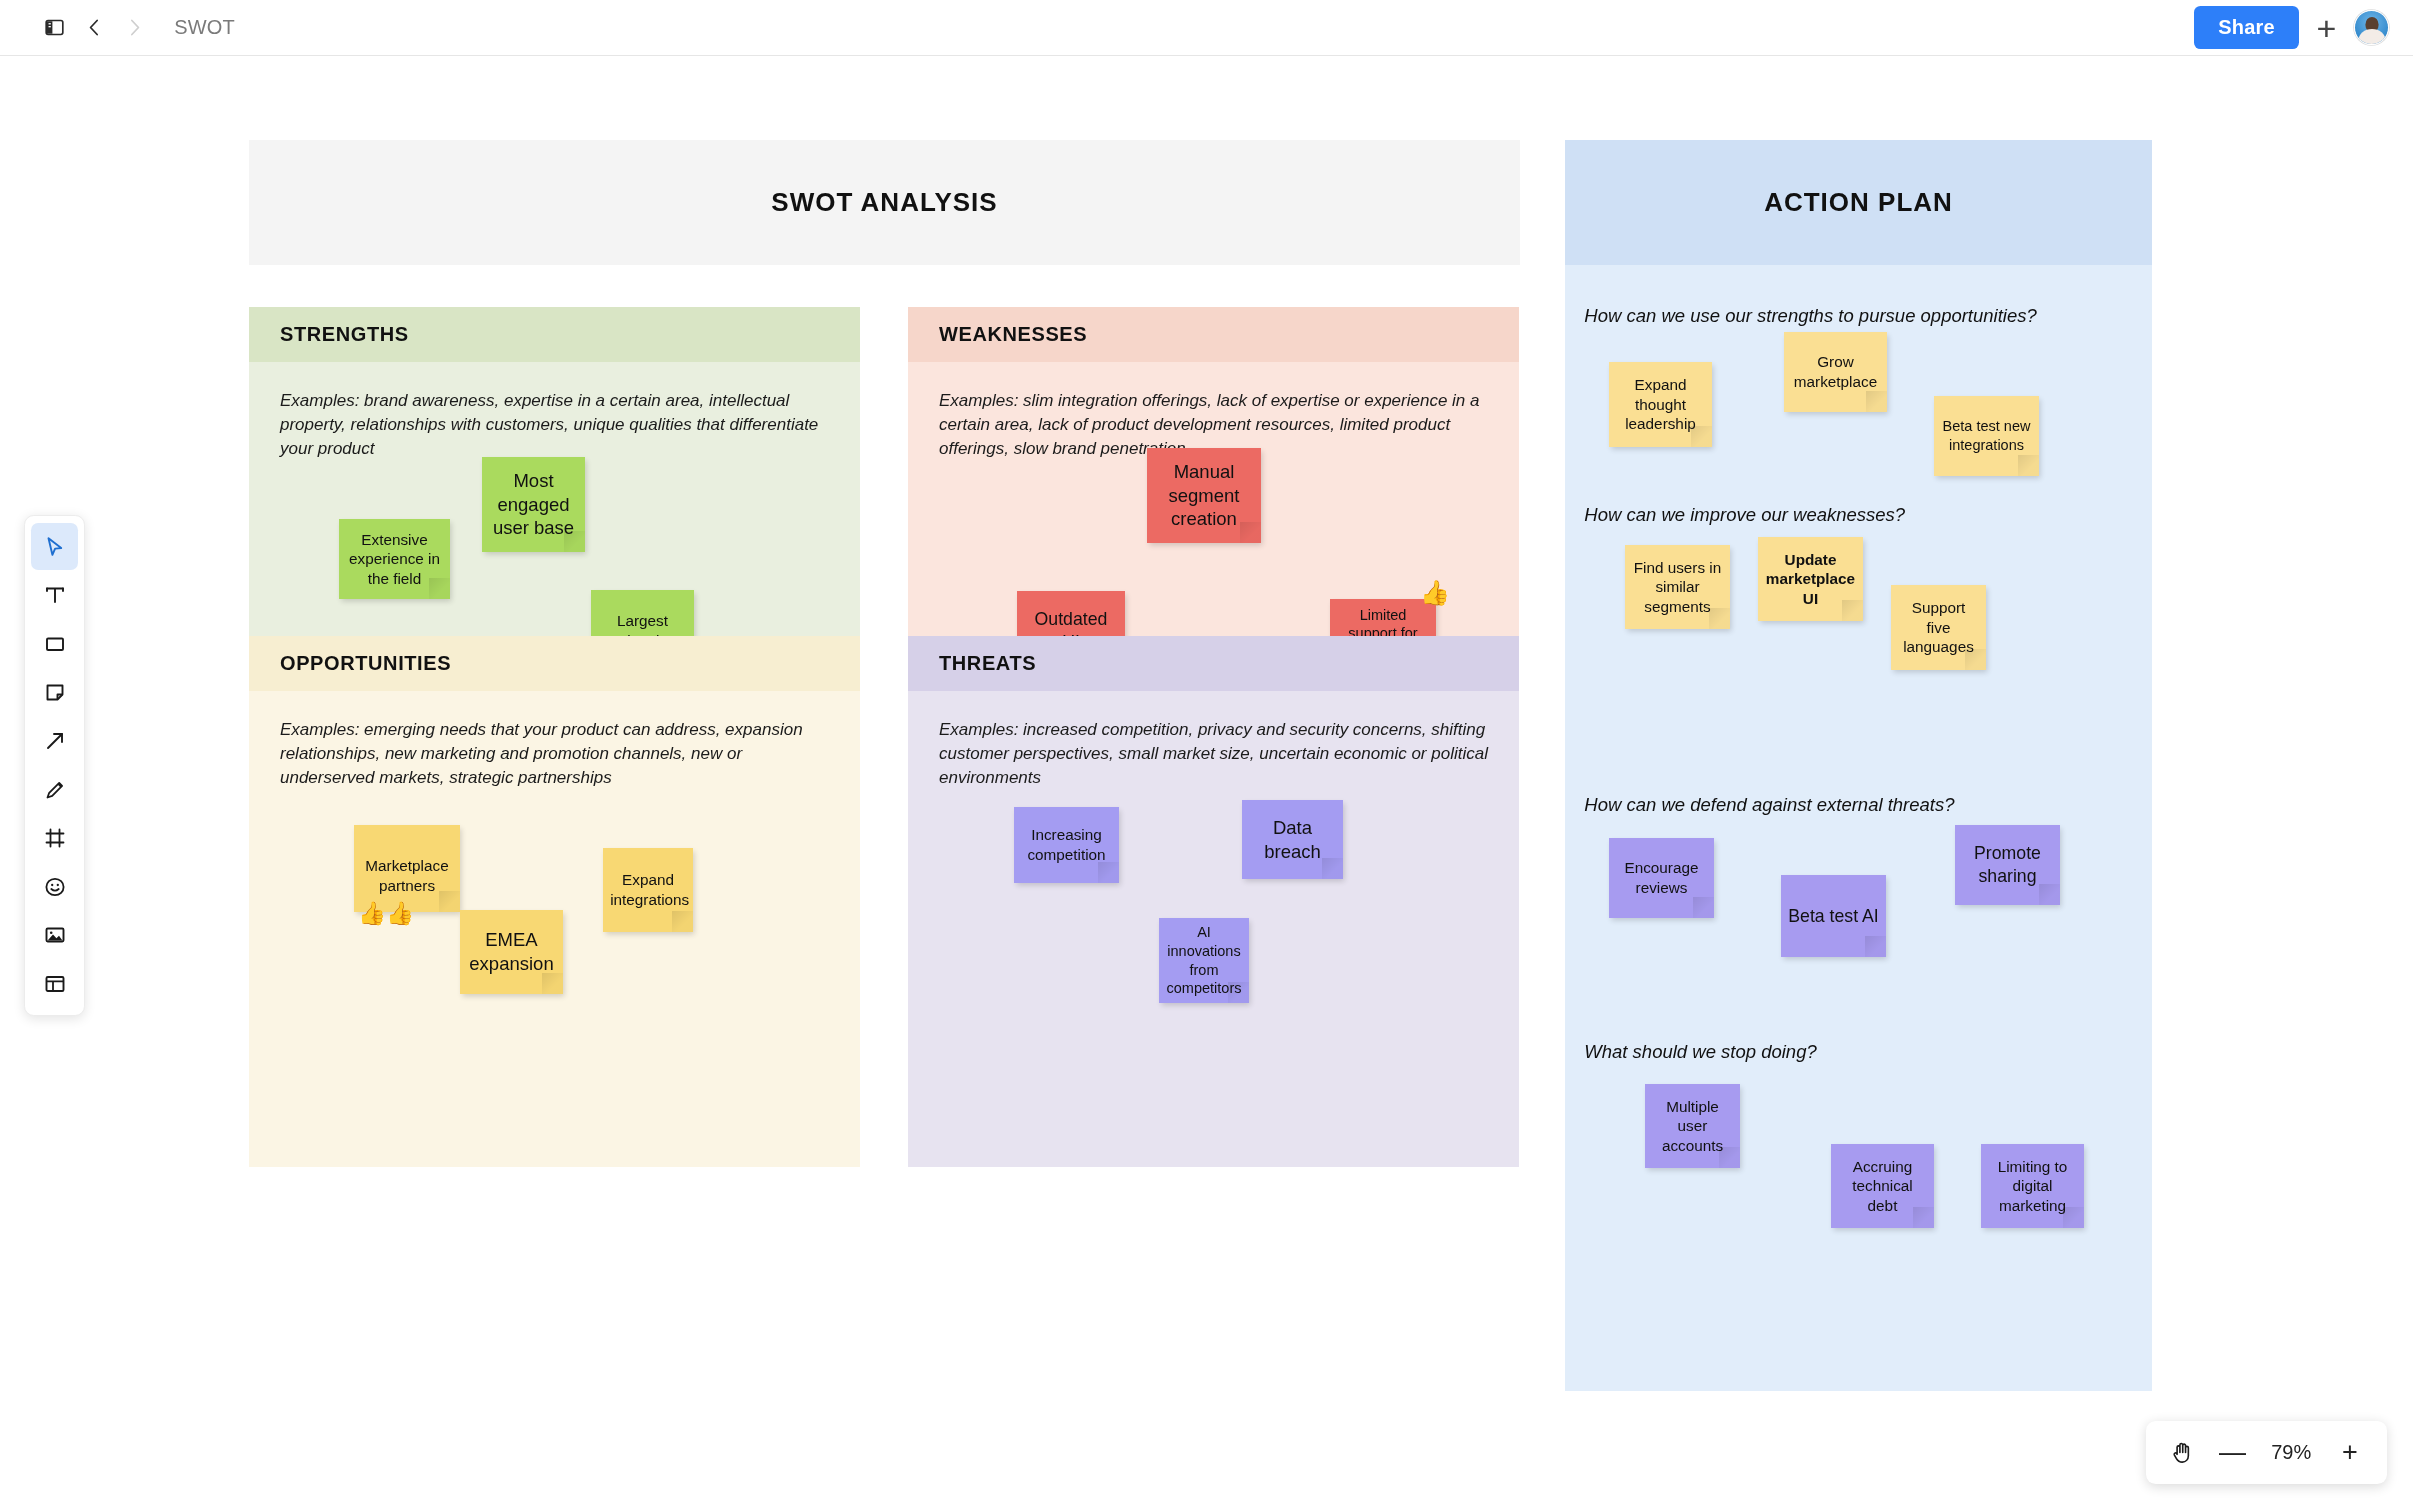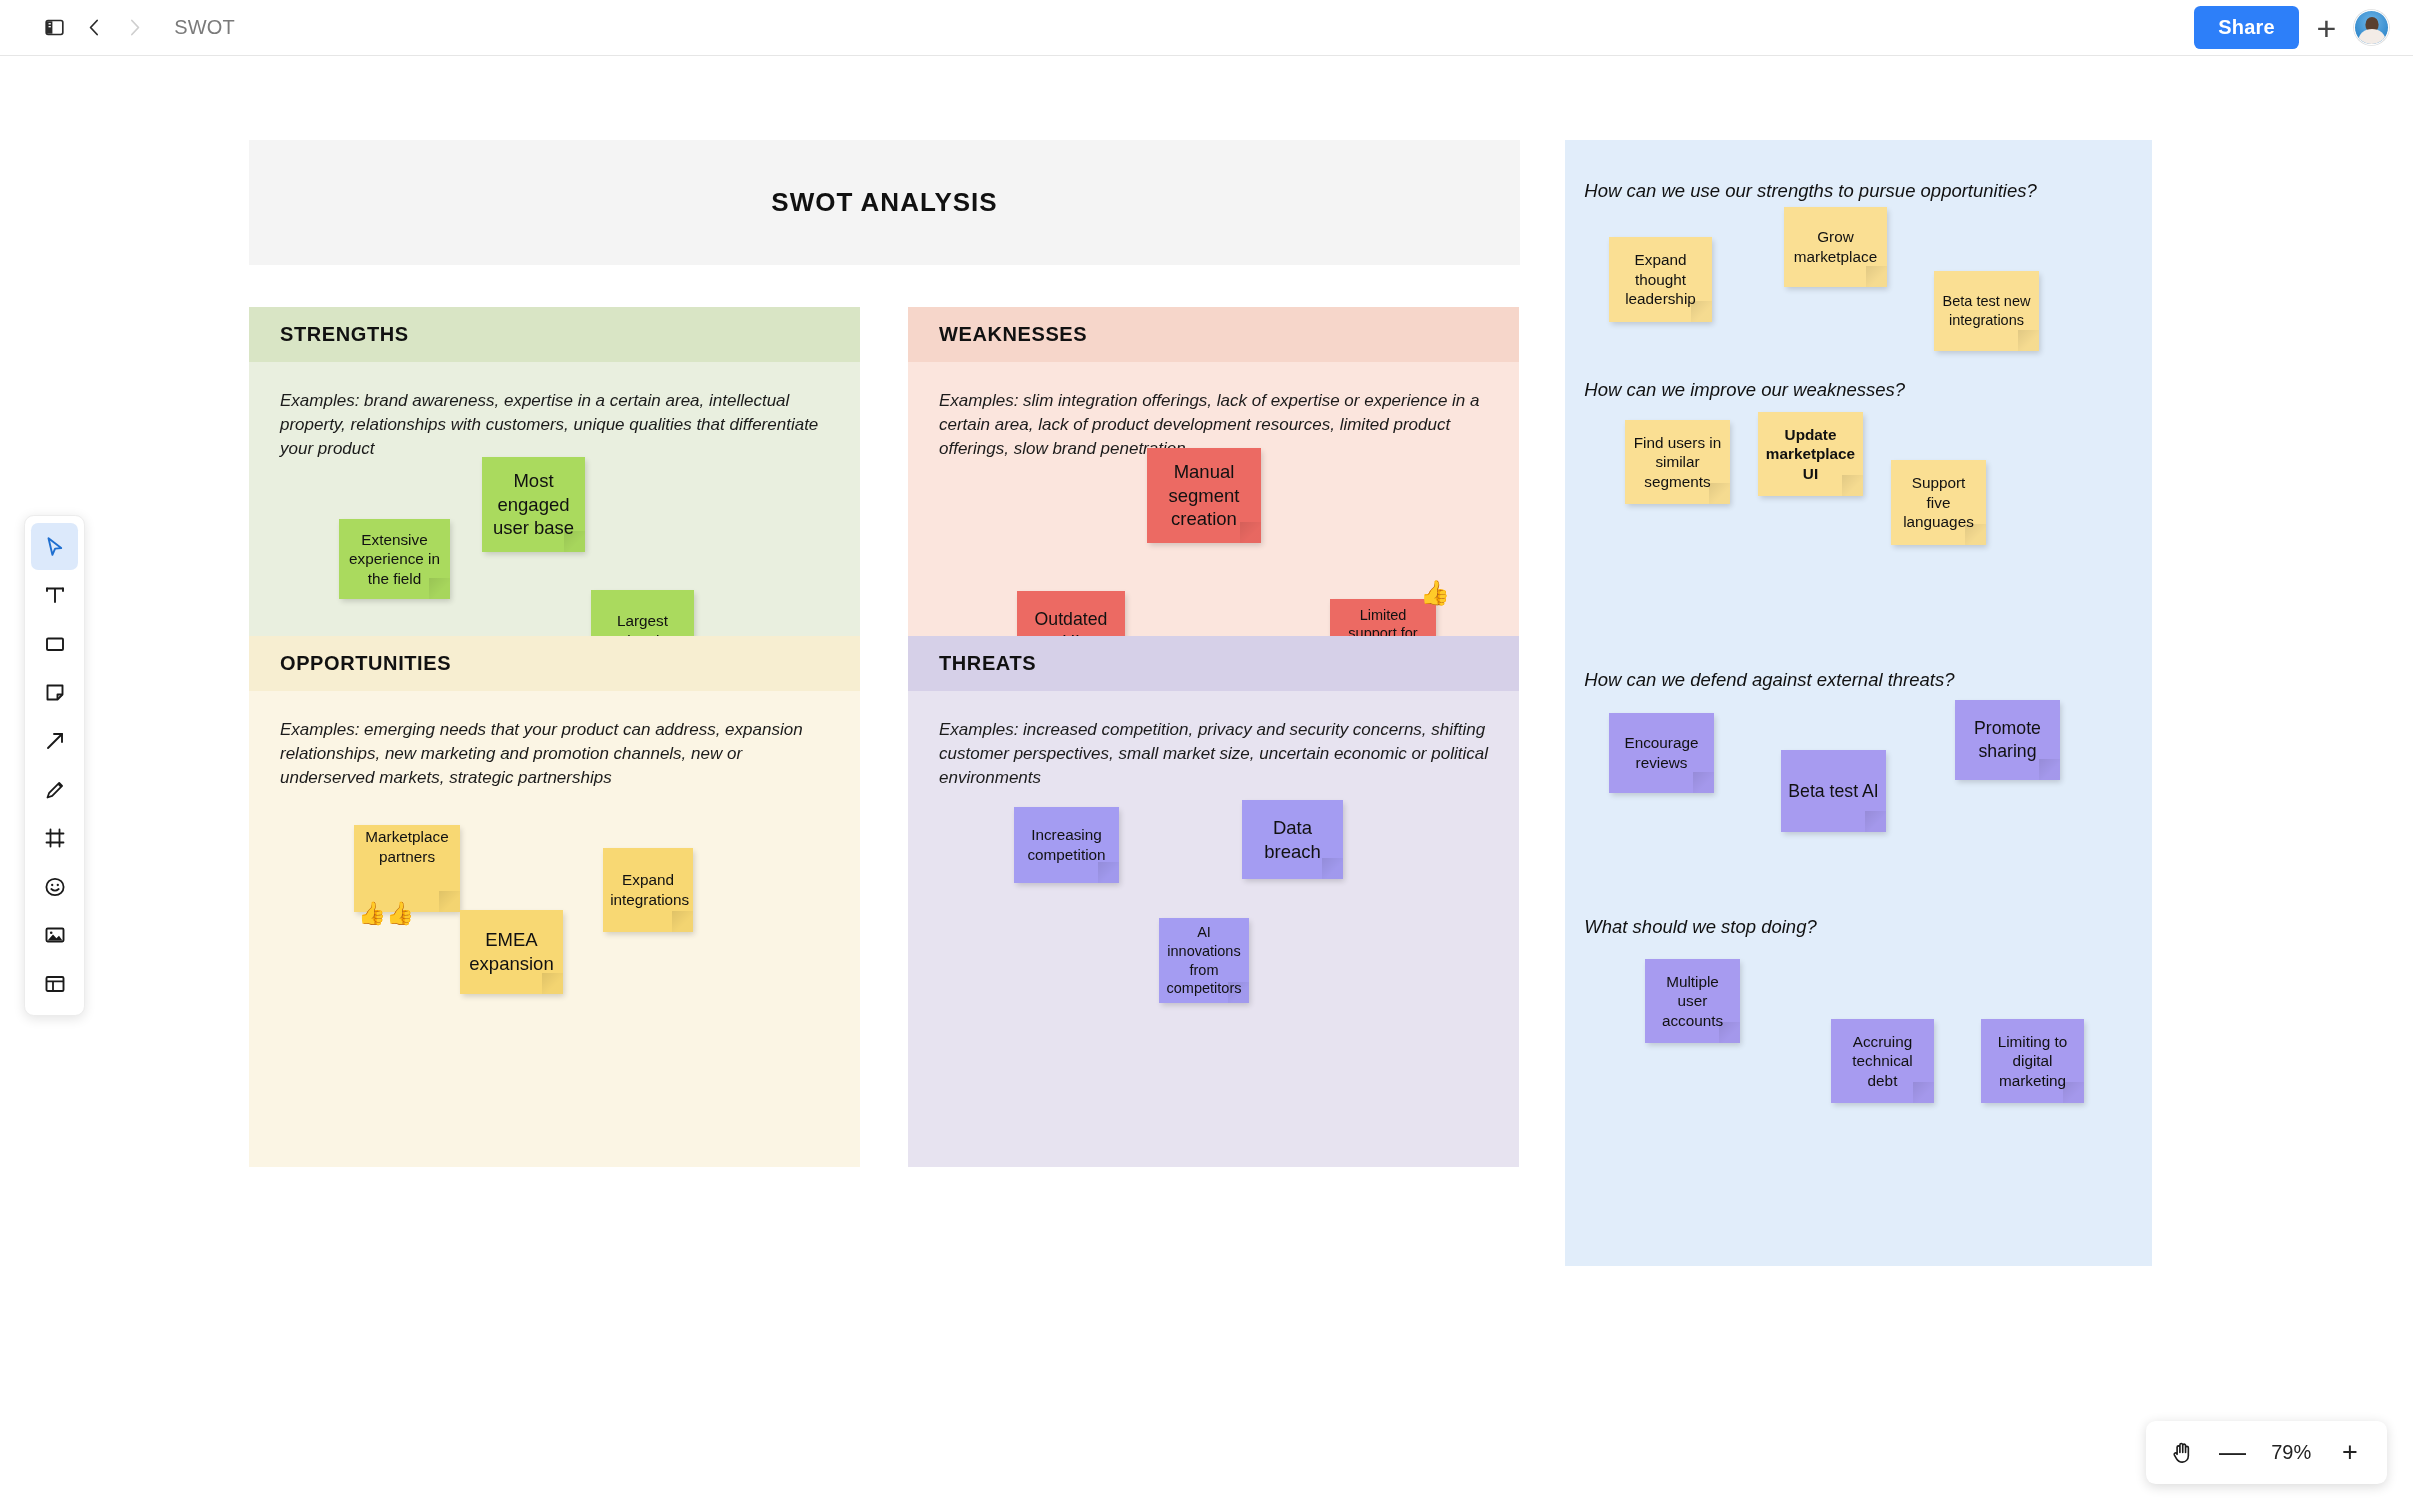--- a/index.html
+++ b/index.html
@@ -340,21 +340,21 @@
         </div>
       </div>
 
       <div class="quadrant q-opportunities">
         <div class="quad-head">
           <span class="quad-head-label">OPPORTUNITIES</span>
         </div>
         <div class="quad-body">
           <div class="quad-examples">Examples: emerging needs that your product can address, expansion relationships, new marketing and promotion channels, new or underserved markets, strategic partnerships</div>
 
-          <div class="note n-yellow" style="left:105px; top:134px; width:106px; height:87px; align-items:flex-start; padding-top:2px;">
+          <div class="note n-yellow" style="left:105px; top:134px; width:106px; height:87px; align-items:flex-start; padding-top:31px;">
             <span class="note-text">Marketplace partners</span>
             <span class="reaction" style="left:4.8px; bottom:-13px; font-size:22.5px;">👍👍</span>
           </div>
           <div class="note n-yellow" style="left:211px; top:219px; width:103px; height:84px; font-size:18.5px;align-items:center;">
             <span class="note-text">EMEA expansion</span>
           </div>
           <div class="note n-yellow" style="left:354px; top:157px; width:90px; height:84px;">
             <span class="note-text">Expand integrations</span>
           </div>
         </div>
@@ -376,20 +376,23 @@
           <div class="note n-purple" style="left:251px; top:227px; width:90px; height:85px; font-size:14.5px;">
             <span class="note-text">AI innovations from competitors</span>
           </div>
         </div>
       </div>
 
     </div>
   </div>
 
   <div class="action-panel">
+    <div class="ap-title-bar">
+      <span class="board-title">ACTION PLAN</span>
+    </div>
 
     <div class="ap-body">
 
       <div class="ap-question" style="top:40px;">How can we use our strengths to pursue opportunities?</div>
       <div class="note n-ypale" style="left:44px; top:97px; width:103px; height:85px;">
         <span class="note-text">Expand thought leadership</span>
       </div>
       <div class="note n-ypale" style="left:219px; top:67px; width:103px; height:80px;">
         <span class="note-text">Grow marketplace</span>
       </div>

